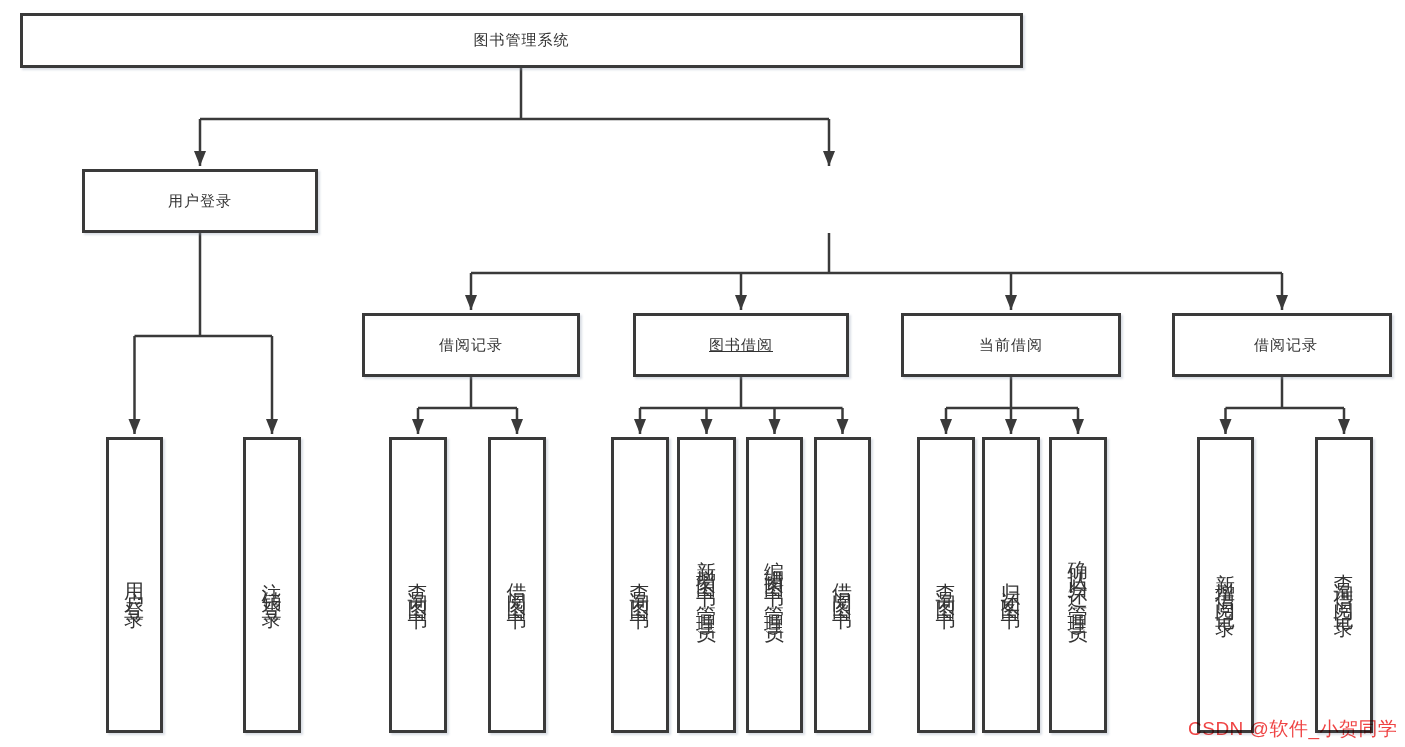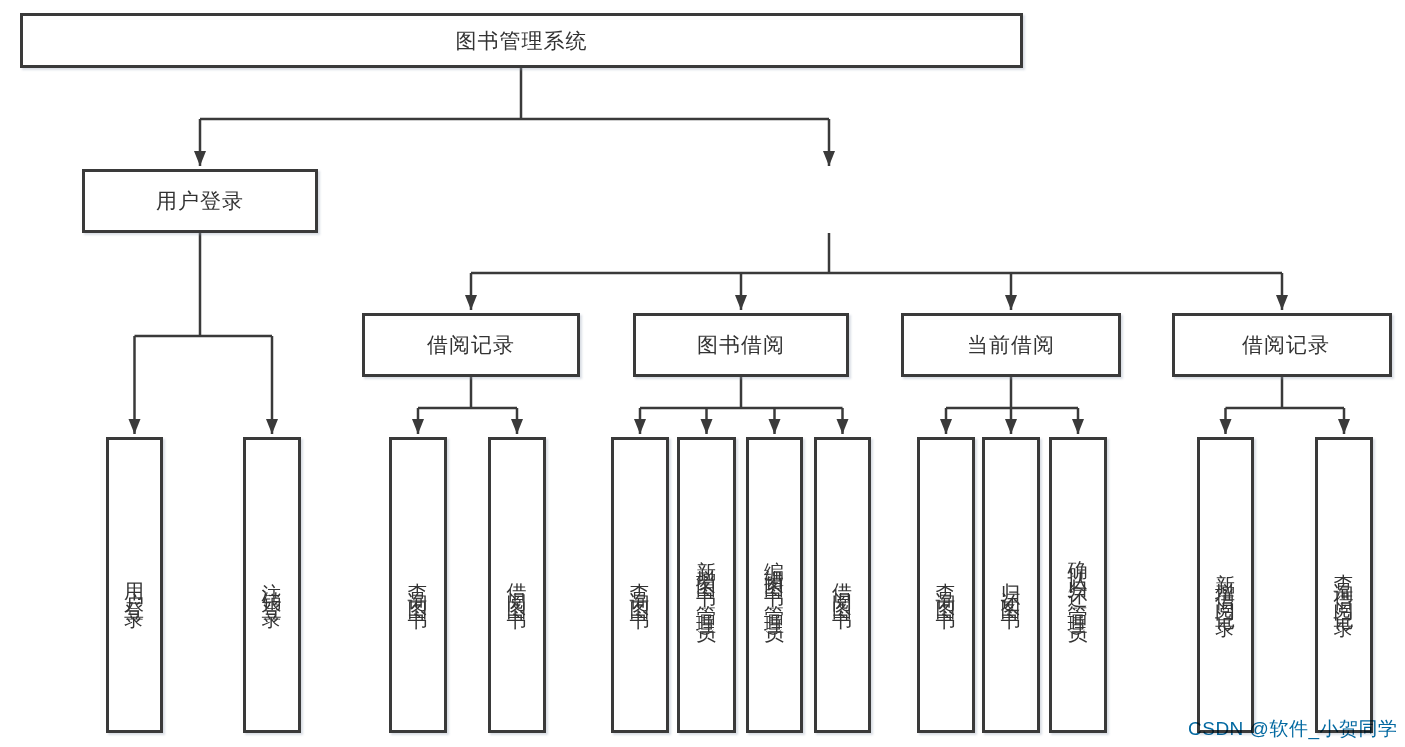--- a/index.html
+++ b/index.html
@@ -12,55 +12,55 @@
   svg.connectors{position:absolute;left:0;top:0;pointer-events:none;}
   .box{
     position:absolute;
     box-sizing:border-box;
     background:#ffffff;
     border:3px solid #3a3a3a;
     display:flex;align-items:center;justify-content:center;
     color:#333333;
     box-shadow:2px 2px 2px rgba(150,160,180,0.35);
   }
-  .h-label{font-size:21px;letter-spacing:1px;white-space:nowrap;}
+  .h-label{font-size:15px;letter-spacing:1px;white-space:nowrap;}
   .v-label{
     writing-mode:vertical-rl;
     text-orientation:mixed;
     font-size:20px;
     letter-spacing:9px;
     line-height:1;
     white-space:nowrap;
   }
   
   .n-root        {left:20px;  top:13px;  width:1003px;height:55px;}
   .n-user-login  {left:82px;  top:169px; width:236px; height:64px;}
   .n-book-mgmt   {left:710px; top:169px; width:238px; height:64px;}
   .n-new-book    {left:362px; top:313px; width:218px; height:64px;}
-  .n-borrow      {left:633px; top:313px; width:216px; height:64px;}
+  .n-borrow      {left:633px; top:313px; width:216px; height:64px;text-decoration:underline;}
   .n-current     {left:901px; top:313px; width:220px; height:64px;}
   .n-records     {left:1172px;top:313px; width:220px; height:64px;padding-left:8px;}
   .leaf          {top:437px;  height:296px;}
   .n-ul1{left:106px; width:57px;}
   .n-ul2{left:243px; width:58px;}
   .n-nb1{left:389px; width:58px;}
   .n-nb2{left:488px; width:58px;}
   .n-bw1{left:611px; width:58px;}
   .n-bw2{left:677px; width:59px;}
   .n-bw3{left:746px; width:57px;}
   .n-bw4{left:814px; width:57px;}
   .n-cu1{left:917px; width:58px;}
   .n-cu2{left:982px; width:58px;}
   .n-cu3{left:1049px;width:58px;}
   .n-rc1{left:1197px;width:57px;}
   .n-rc2{left:1315px;width:58px;}
   .watermark{
     position:absolute;left:1188px;top:716px;
     font-size:19px;letter-spacing:0.5px;
-    color:#0369a1;
+    color:#ef4444;
     mix-blend-mode:multiply;
     white-space:nowrap;
   }
 </style>
 </head>
 <body>
 
 <div class="canvas">
 
   <svg class="connectors" width="1405" height="747" viewBox="0 0 1405 747">

